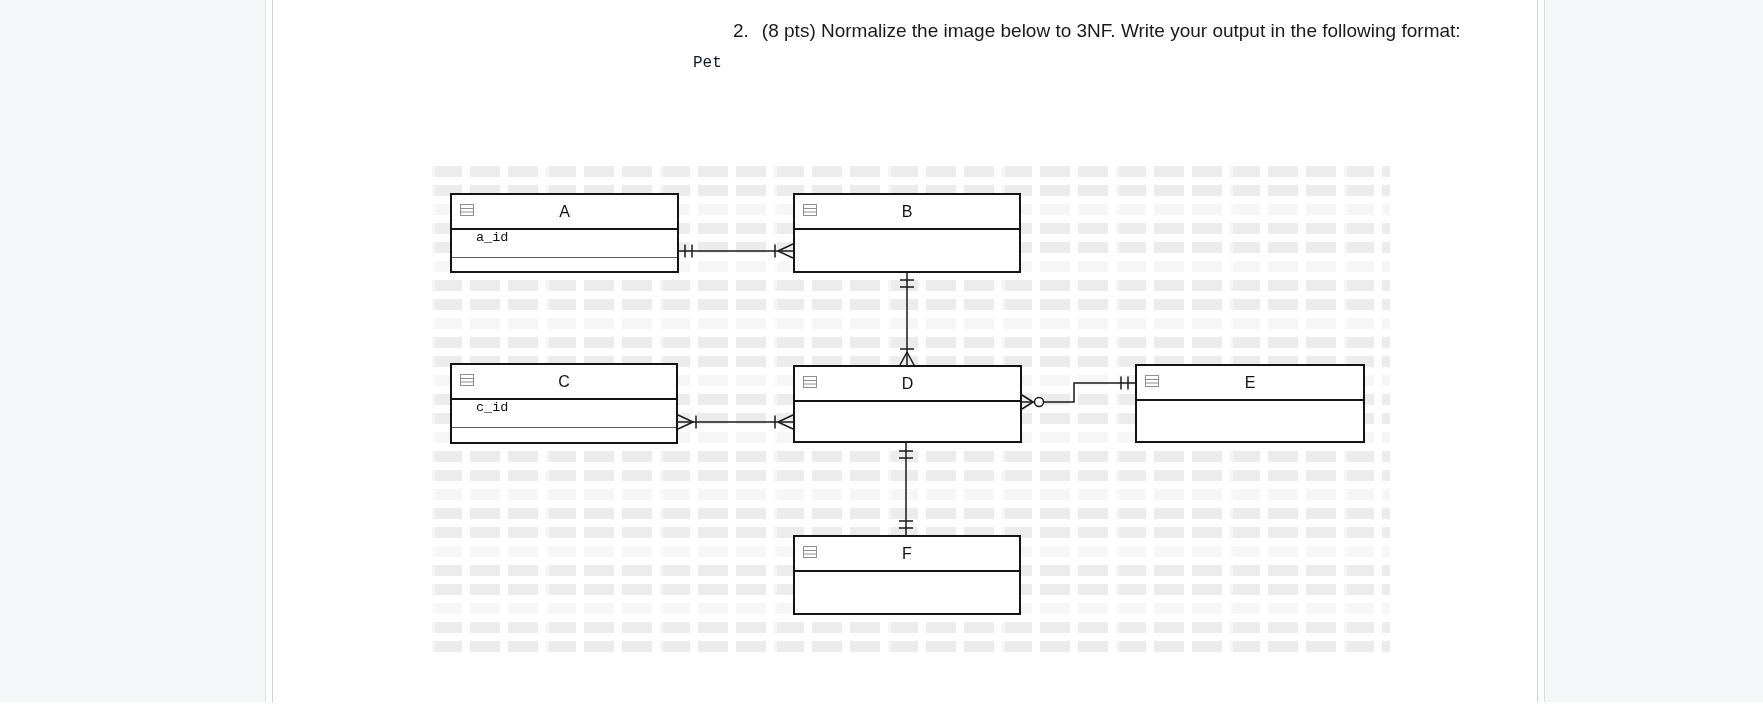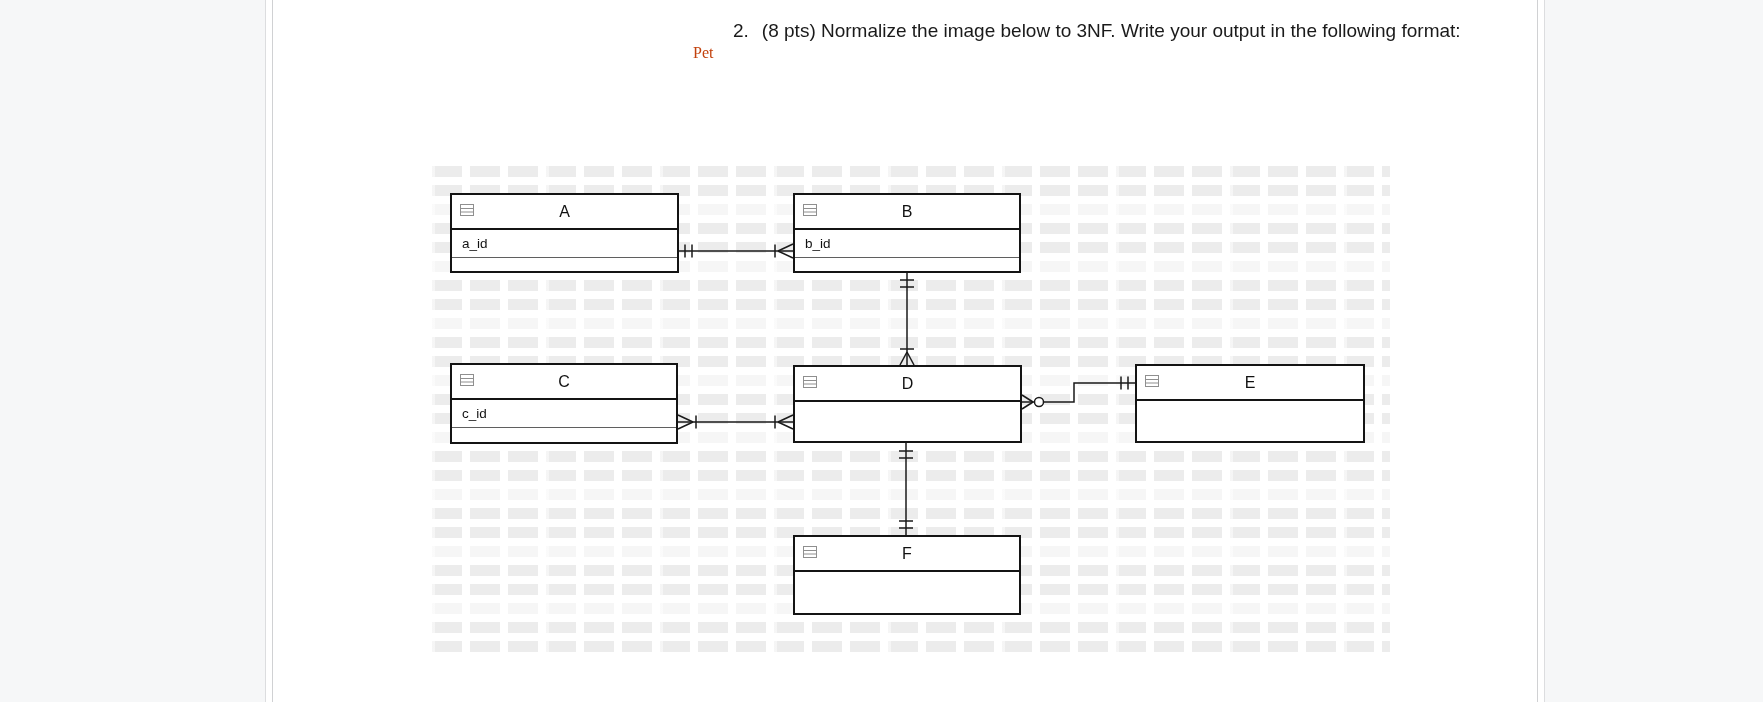--- a/index.html
+++ b/index.html
@@ -20,23 +20,23 @@
   }
   .bottom-band{position:absolute;left:0;right:0;bottom:0;height:7px;background:#ffffff;}
 
   
   .question{
     position:absolute;left:460px;top:19px;
     font-size:19px;line-height:24px;color:#1a1a1a;
     display:flex;gap:13px;white-space:nowrap;
   }
   .schema{
-    position:absolute;left:420px;top:40px;
-    font-family:Liberation Serif, serif;
-    font-size:16px;line-height:26px;color:#c2410c;
+    position:absolute;left:420px;top:50px;
+    font-family:Liberation Mono, monospace;
+    font-size:16px;line-height:26px;color:#0f172a;
   }
   .schema-line{display:flex;white-space:pre;}
   .schema-name{display:inline-block;min-width:153px;}
   .schema-def .u{text-decoration:underline;}
 
   
   .pattern{
     position:absolute;left:432px;top:160px;width:958px;height:492px;
     background-image:
       repeating-linear-gradient(0deg, transparent 0 38px, rgba(255,255,255,0.55) 38px 57px),
@@ -52,21 +52,21 @@
     box-sizing:border-box;
   }
   .ent-header{
     position:relative;height:33px;border-bottom:2px solid #141414;
     display:flex;align-items:center;justify-content:center;
   }
   .ent-icon{position:absolute;left:8px;top:9px;width:14px;height:12px;}
   .ent-name{font-size:16px;color:#111;}
   .ent-row{
     height:28px;border-bottom:1px solid #5f5f5f;
-    display:flex;align-items:center;padding-left:10px;box-sizing:border-box;
+    display:flex;align-items:flex-start;padding-left:24px;box-sizing:border-box;font-family:Liberation Mono, monospace;
   }
   .ent-attr{font-size:13.5px;color:#111;}
 
   #ent-A{left:450px;top:193px;width:229px;height:80px;}
   #ent-B{left:793px;top:193px;width:228px;height:80px;}
   #ent-C{left:450px;top:363px;width:228px;height:81px;}
   #ent-D{left:793px;top:365px;width:229px;height:78px;}
   #ent-E{left:1135px;top:364px;width:230px;height:79px;}
   #ent-F{left:793px;top:535px;width:228px;height:80px;}
 </style>
@@ -177,23 +177,20 @@
 
   <div class="entity" id="ent-B">
     <div class="ent-header">
       <svg class="ent-icon" viewBox="0 0 14 12">
         <rect x="0.5" y="0.5" width="13" height="11" fill="none" stroke="#8f8f8f"></rect>
         <line x1="1" y1="4.5" x2="13" y2="4.5" stroke="#8f8f8f"></line>
         <line x1="1" y1="8" x2="13" y2="8" stroke="#8f8f8f"></line>
       </svg>
       <span class="ent-name">B</span>
     </div>
-    <div class="ent-row">
-      <span class="ent-attr">b_id</span>
-    </div>
   </div>
 
   <div class="entity" id="ent-C">
     <div class="ent-header">
       <svg class="ent-icon" viewBox="0 0 14 12">
         <rect x="0.5" y="0.5" width="13" height="11" fill="none" stroke="#8f8f8f"></rect>
         <line x1="1" y1="4.5" x2="13" y2="4.5" stroke="#8f8f8f"></line>
         <line x1="1" y1="8" x2="13" y2="8" stroke="#8f8f8f"></line>
       </svg>
       <span class="ent-name">C</span>

